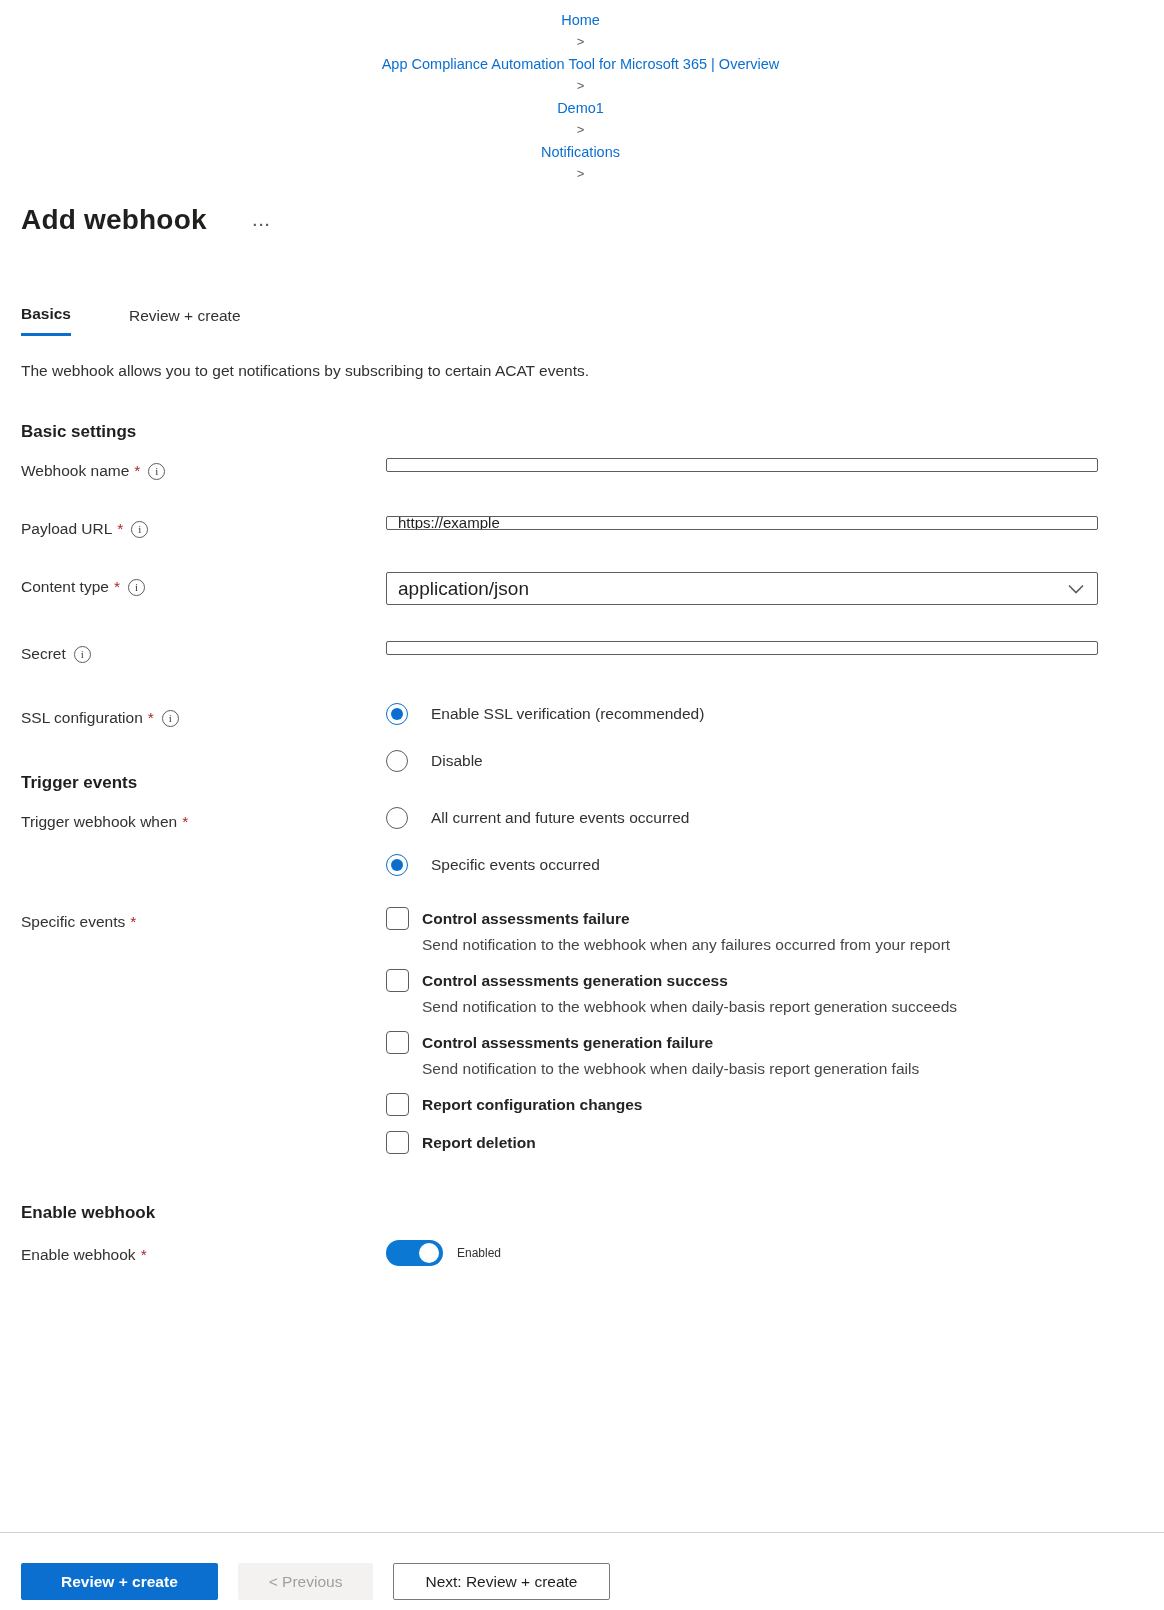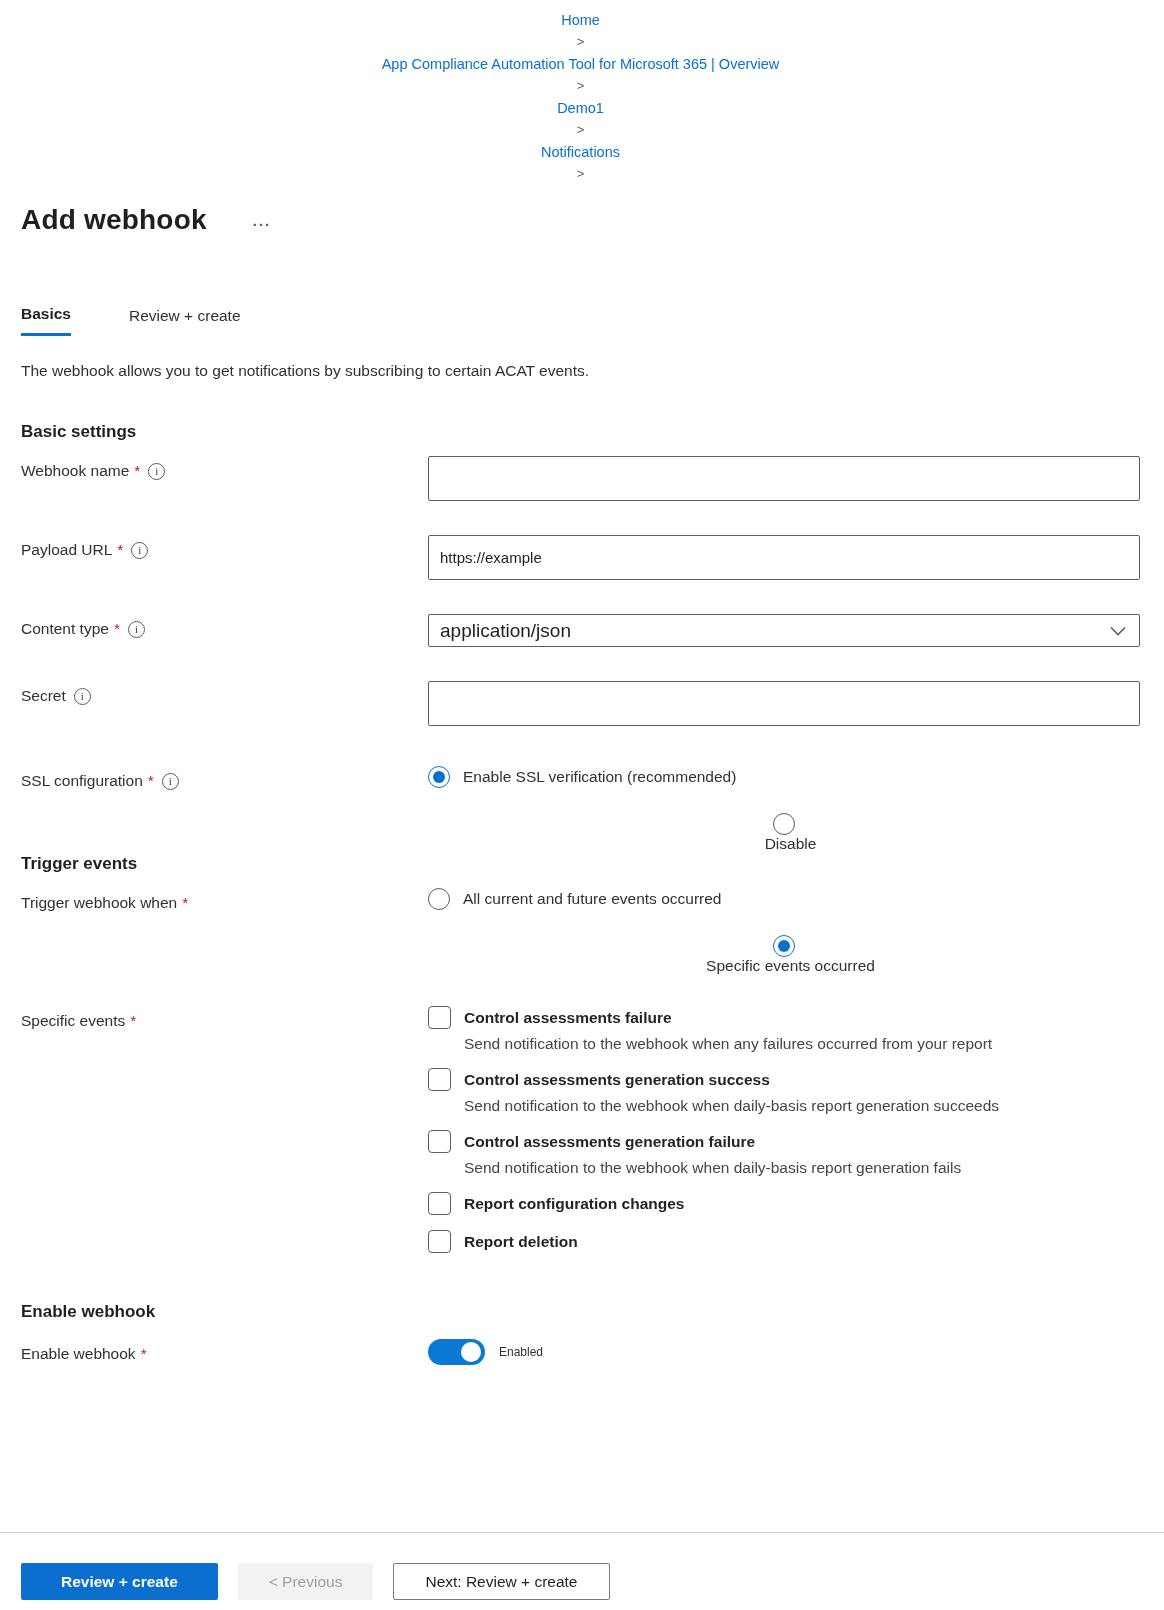--- a/index.html
+++ b/index.html
@@ -30,41 +30,41 @@
 
   .intro { margin-top: 26px; font-size: 15.5px; color: #323130; }
 
   
   .section-h { font-size: 17px; font-weight: 700; color: #201f1e; line-height: 22px; }
   .section-basic { margin-top: 41px; }
   .section-trigger { }
   .section-enable { margin-top: 48px; }
 
   
-  .form-row { display: flex; align-items: flex-start; margin-top: 34px; justify-content: space-between; }
+  .form-row { display: flex; align-items: flex-start; margin-top: 34px; }
   .form-row.first { margin-top: 13px; }
   .label-col { width: 365px; flex: 0 0 365px; padding-top: 6px; font-size: 15.5px;
     color: #323130; display: flex; align-items: center; }
   .control-col { width: 712px; flex: 0 0 712px; }
   .req { color: #a4262c; margin-left: 5px; }
   .info-icon { display: inline-flex; align-items: center; justify-content: center;
     width: 17px; height: 17px; border: 1px solid #5c5b5a; border-radius: 50%;
     font-size: 11px; font-style: normal; color: #3b3a39; margin-left: 8px; cursor: pointer;
     font-family: "Liberation Serif", serif; flex: 0 0 17px; }
 
-  .text-input { width: 100%; height: 45px; border: 1px solid #5f5d5b; border-radius: 2px;
+  .text-input { width: 100%; height: 14px; border: 1px solid #5f5d5b; border-radius: 2px;
     font-size: 15px; font-family: inherit; color: #201f1e; padding: 0 11px; background: #fff; outline: none; }
   .select-box { width: 100%; height: 33px; border: 1px solid #5f5d5b; border-radius: 2px;
     display: flex; align-items: center; justify-content: space-between; padding: 0 13px 0 11px;
     font-size: 19px; color: #201f1e; cursor: pointer; background: #fff; }
 
   
   .radio-group { display: flex; flex-direction: column; }
-  .radio-option { display: flex; align-items: center; cursor: pointer; }
-  .radio-option + .radio-option { margin-top: 25px; flex-direction: column; }
+  .radio-option { display: flex; align-items: center; cursor: pointer; gap: 10px; }
+  .radio-option + .radio-option { margin-top: 25px; }
   .radio-control { width: 22px; height: 22px; border: 1px solid #5f5d5b; border-radius: 50%;
     background: #fff; position: relative; flex: 0 0 22px; }
   .radio-option.checked .radio-control { border-color: #0b6fd0; }
   .radio-option.checked .radio-control::after { content: ""; position: absolute;
     left: 50%; top: 50%; width: 12px; height: 12px; margin: -6px 0 0 -6px;
     border-radius: 50%; background: #0b6fd0; }
   .radio-label { margin-left: 13px; font-size: 15.5px; color: #323130; }
 
   
   .checkbox-group { display: flex; flex-direction: column; }

